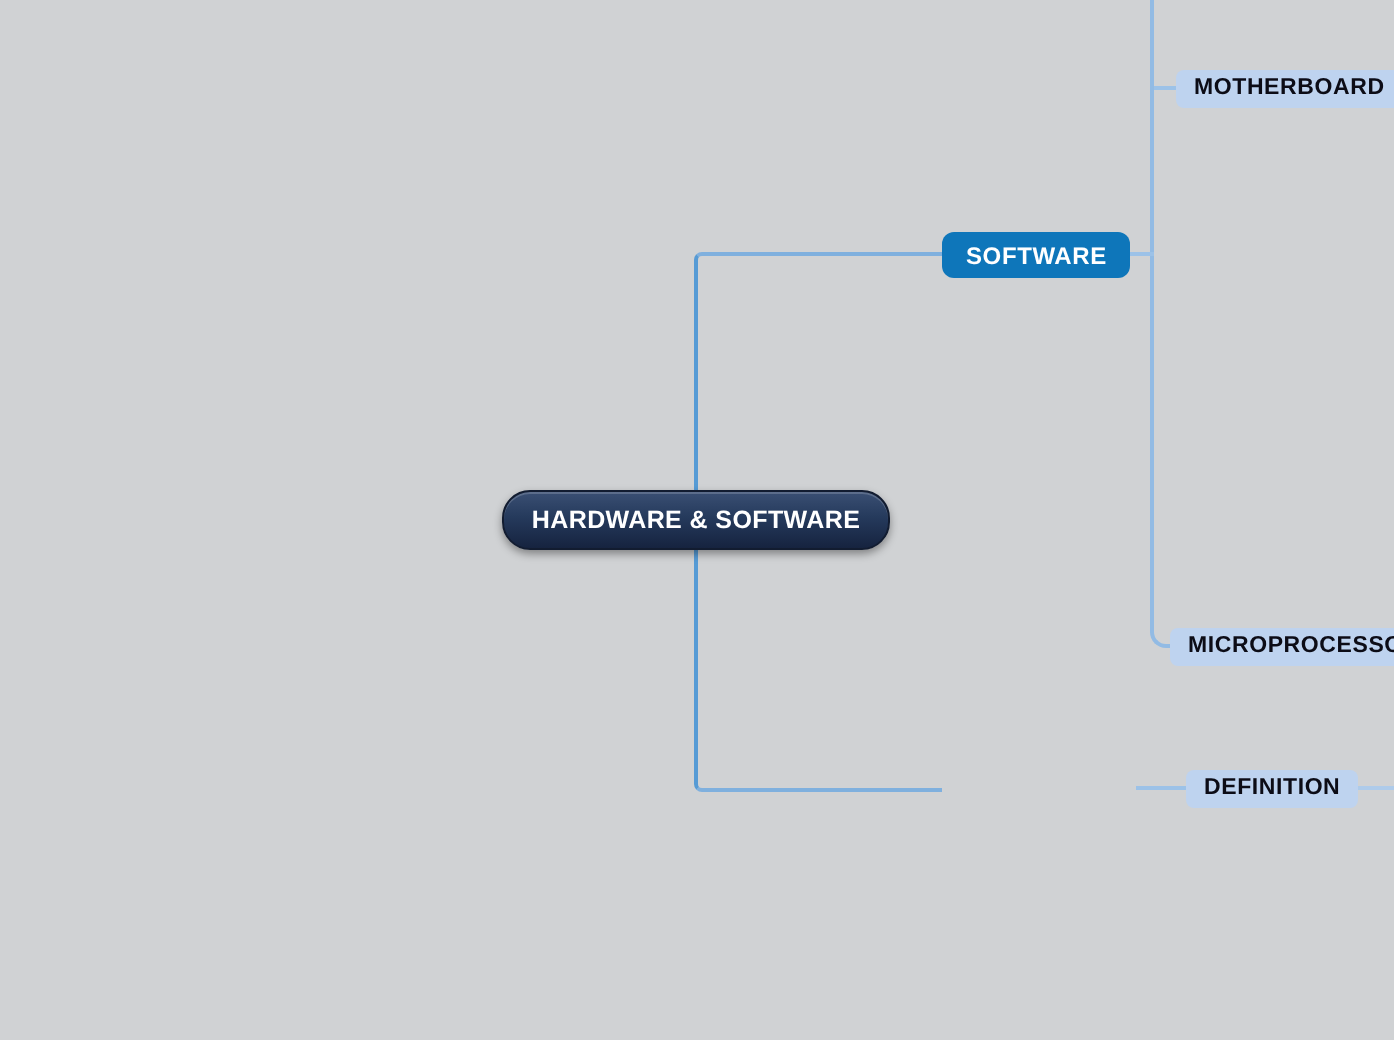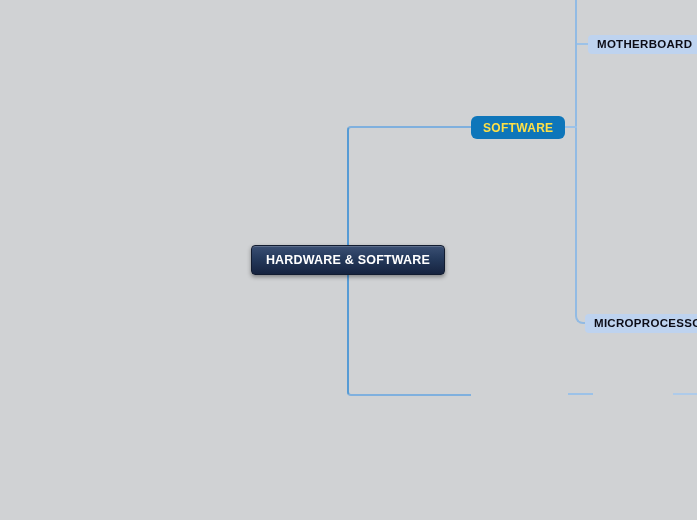--- a/index.html
+++ b/index.html
@@ -53,39 +53,39 @@
   .hline.light { background: #aecbea; }
   
   .root-node {
     position: absolute;
     left: 251px;
     top: 245px;
     width: 194px;
     height: 30px;
     background: linear-gradient(180deg, #3a4f73 0%, #253a5c 45%, #16233f 100%);
     border: 1px solid #121c30;
-    border-radius: 4px;
+    border-radius: 14px;
     box-shadow: 0 2px 4px rgba(0,0,0,0.38), inset 0 1px 0 rgba(255,255,255,0.18);
     color: #ffffff;
     font-weight: bold;
     font-size: 12.5px;
     letter-spacing: 0.2px;
     display: flex;
     align-items: center;
     justify-content: center;
     box-sizing: border-box;
     z-index: 3;
     cursor: default;
   }
   .topic-node {
     position: absolute;
     height: 23px;
     background: #0e76ba;
     border-radius: 6px;
-    color: #fde047;
+    color: #ffffff;
     font-weight: bold;
     font-size: 12px;
     letter-spacing: 0.3px;
     display: flex;
     align-items: center;
     justify-content: center;
     padding: 0 12px;
     box-sizing: border-box;
     z-index: 2;
     cursor: default;
@@ -132,14 +132,15 @@
 
   <div class="root-node">HARDWARE &amp; SOFTWARE</div>
 
   <div class="topic-node" id="software-node">SOFTWARE</div>
 
 
   <div class="subtopic-label" id="motherboard-label">MOTHERBOARD</div>
 
   <div class="subtopic-label" id="microprocessor-label">MICROPROCESSOR</div>
 
+  <div class="subtopic-label" id="definition-label">DEFINITION</div>
 
 </div>
 
 </body></html>

